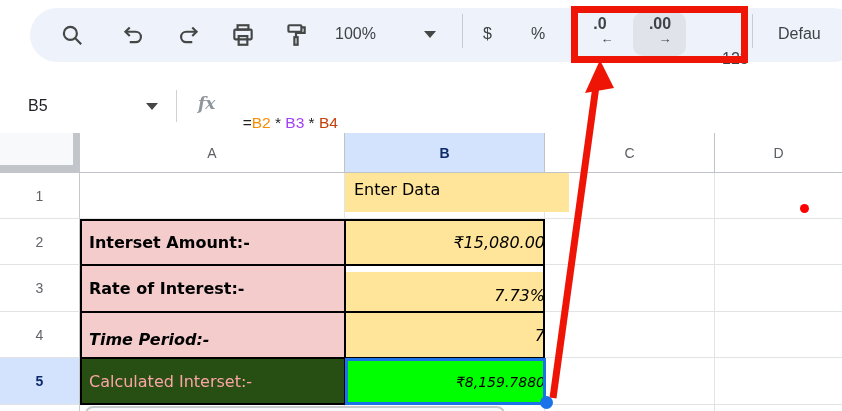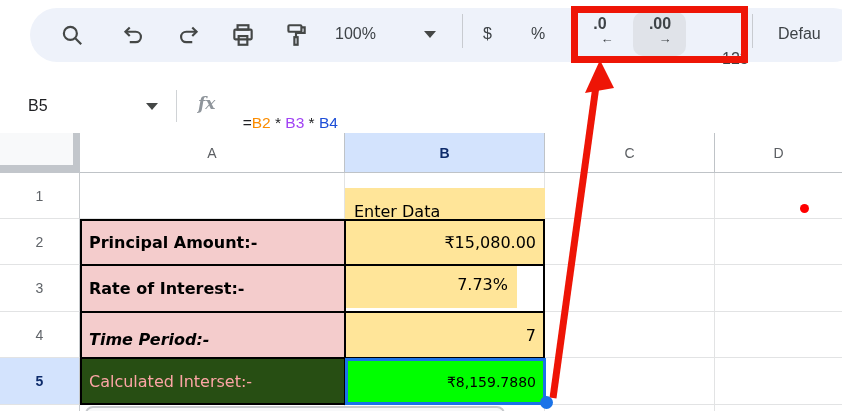--- a/index.html
+++ b/index.html
@@ -42,21 +42,21 @@
   .col-header.selected{background:var(--header_selected_bg,#d3e3fd);color:#0d2b6b;font-weight:700;}
   .row-header{left:0;width:80px;background:#fff;border-right:1px solid #c7cacd;border-bottom:1px solid #e2e3e4;
     display:flex;align-items:center;justify-content:center;font-size:14px;color:#5f6368;z-index:3;}
   .row-header.selected{background:var(--header_selected_bg,#d3e3fd);color:#0d2b6b;font-weight:700;}
   .gridline-h{left:80px;width:762px;height:1px;background:#e2e3e4;z-index:1;}
   .gridline-v{top:173px;height:238px;width:1px;background:#e2e3e4;z-index:1;}
 
   
   .cell{z-index:2;display:flex;align-items:center;font-size:16px;color:#000;font-family:"DejaVu Sans","Liberation Sans",sans-serif;}
   .cell.left{justify-content:flex-start;padding-left:9px;}
-  .cell.right{justify-content:flex-end;padding-right:9px;}
+  .cell.right{justify-content:flex-end;font-style:italic;}
   .cell-label{background:var(--label_cell_bg,#f4cccc);font-weight:700;}
   .cell-value{background:var(--value_cell_bg,#ffe599);}
   .cell-result-label{background:var(--result_label_bg,#274e13);color:#fca5a5;font-weight:400;}
   .cell-result-value{background:var(--result_value_bg,#00ff00);font-size:14px;}
   .black-border{border:2px solid #000;background:transparent;z-index:4;pointer-events:none;}
   .black-line{background:#000;z-index:4;pointer-events:none;}
   .selection-border{left:345px;top:358px;width:201px;height:47px;border:3px solid var(--selection_blue,#1a73e8);z-index:5;pointer-events:none;background:transparent;}
   .fill-handle{left:540px;top:396px;width:13px;height:13px;border-radius:50%;background:var(--selection_blue,#1a73e8);z-index:21;}
 
   .bottom-pill{left:85px;top:406px;width:420px;height:16px;border:2px solid #c7cacd;border-radius:9px;background:#f8f9fa;z-index:6;}
@@ -118,21 +118,21 @@
 <div class="abs tb-divider" style="left:752px;"></div>
 <div class="abs tb-text" style="left:778px;">Defau</div>
 
 <div class="abs red-rect"></div>
 
 <div class="abs name-box-text">B5</div>
 <div class="abs name-caret"></div>
 <div class="abs fb-divider"></div>
 <div class="abs fx">fx</div>
 <div class="abs formula">
-  <span style="color: rgb(32, 33, 36);">=</span><span style="color: rgb(251, 140, 0);">B2</span><span style="color: rgb(32, 33, 36);"> * </span><span style="color: rgb(161, 66, 244);">B3</span><span style="color: rgb(32, 33, 36);"> * </span><span style="color: #1d4ed8;">B4</span>
+  <span style="color: rgb(32, 33, 36);">=</span><span style="color: rgb(251, 140, 0);">B2</span><span style="color: rgb(32, 33, 36);"> * </span><span style="color: rgb(161, 66, 244);">B3</span><span style="color: rgb(32, 33, 36);"> * </span><span style="color: #c2410c;">B4</span>
 </div>
 
 <div class="abs corner-box"></div>
 <div class="abs col-header" style="left:80px;width:265px;">A</div>
 <div class="abs col-header selected" style="left:345px;width:200px;">B</div>
 <div class="abs col-header" style="left:545px;width:170px;">C</div>
 <div class="abs col-header" style="left:715px;width:127px;border-right:none;">D</div>
 
 <div class="abs row-header" style="top:173px;height:46px;">1</div>
 <div class="abs row-header" style="top:219px;height:46px;">2</div>
@@ -143,27 +143,27 @@
 
 <div class="abs gridline-h" style="top:218px;"></div>
 <div class="abs gridline-h" style="top:264px;"></div>
 <div class="abs gridline-h" style="top:311px;"></div>
 <div class="abs gridline-h" style="top:357px;"></div>
 <div class="abs gridline-h" style="top:404px;"></div>
 <div class="abs gridline-v" style="left:344px;"></div>
 <div class="abs gridline-v" style="left:544px;"></div>
 <div class="abs gridline-v" style="left:714px;"></div>
 
-<div class="abs cell cell-value left" style="left:345px;top:188px;width:200px;height:46px;">Enter Data</div>
+<div class="abs cell cell-value left" style="left:345px;top:166px;width:224px;height:46px;">Enter Data</div>
 
-<div class="abs cell cell-label left" style="left:80px;top:219px;width:265px;height:46px;">Principal Amount:-</div>
+<div class="abs cell cell-label left" style="left:80px;top:219px;width:265px;height:46px;">Interset Amount:-</div>
 <div class="abs cell cell-value right" style="left:345px;top:219px;width:200px;height:46px;">₹15,080.00</div>
 
 <div class="abs cell cell-label left" style="left:80px;top:265px;width:265px;height:47px;">Rate of Interest:-</div>
-<div class="abs cell cell-value right" style="left:345px;top:261px;width:172px;height:47px;">7.73%</div>
+<div class="abs cell cell-value right" style="left:345px;top:272px;width:200px;height:47px;">7.73%</div>
 
 <div class="abs cell cell-label left" style="left:80px;top:312px;width:265px;height:54px;font-style:italic;">Time Period:-</div>
 <div class="abs cell cell-value right" style="left:345px;top:312px;width:200px;height:46px;">7</div>
 
 <div class="abs cell cell-result-label left" style="left:80px;top:358px;width:265px;height:47px;">Calculated Interset:-</div>
 <div class="abs cell cell-result-value right" style="left:345px;top:358px;width:200px;height:47px;">₹8,159.7880</div>
 
 <div class="abs black-border" style="left:80px;top:219px;width:465px;height:186px;"></div>
 <div class="abs black-line" style="left:344px;top:219px;width:2px;height:186px;"></div>
 <div class="abs black-line" style="left:80px;top:264px;width:465px;height:2px;"></div>

